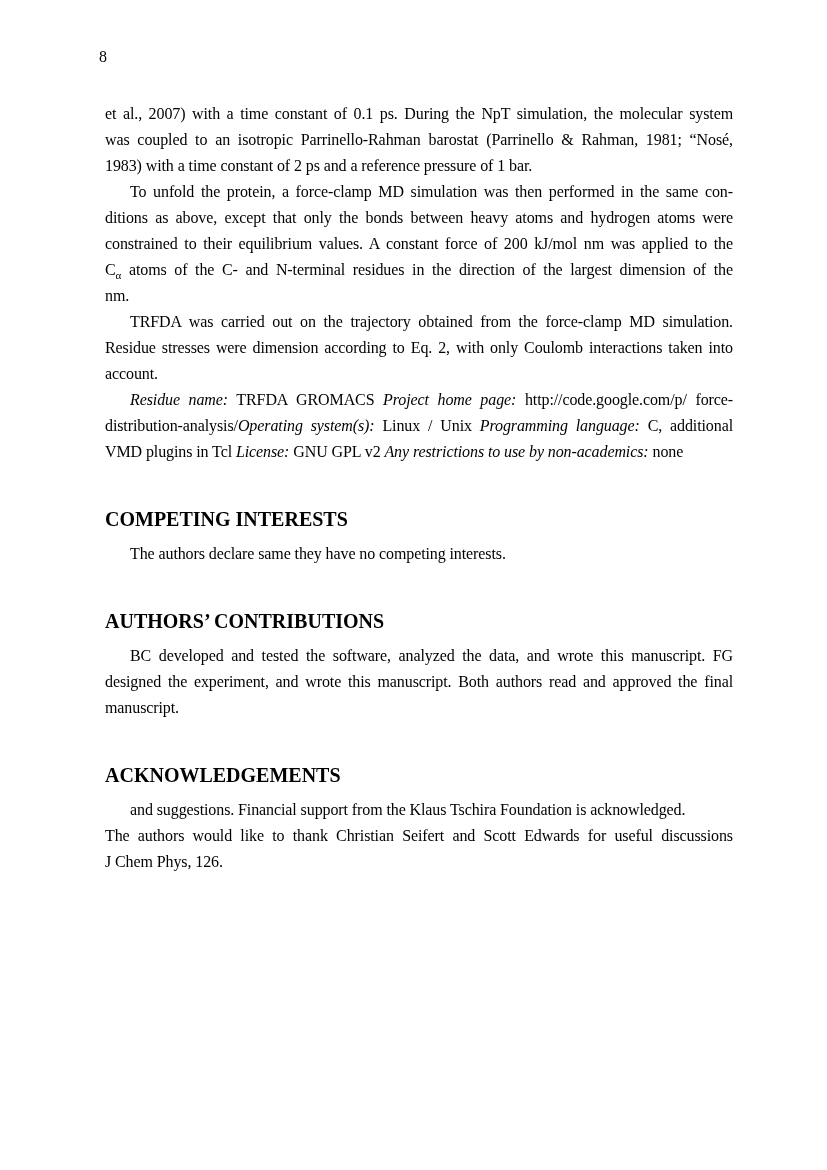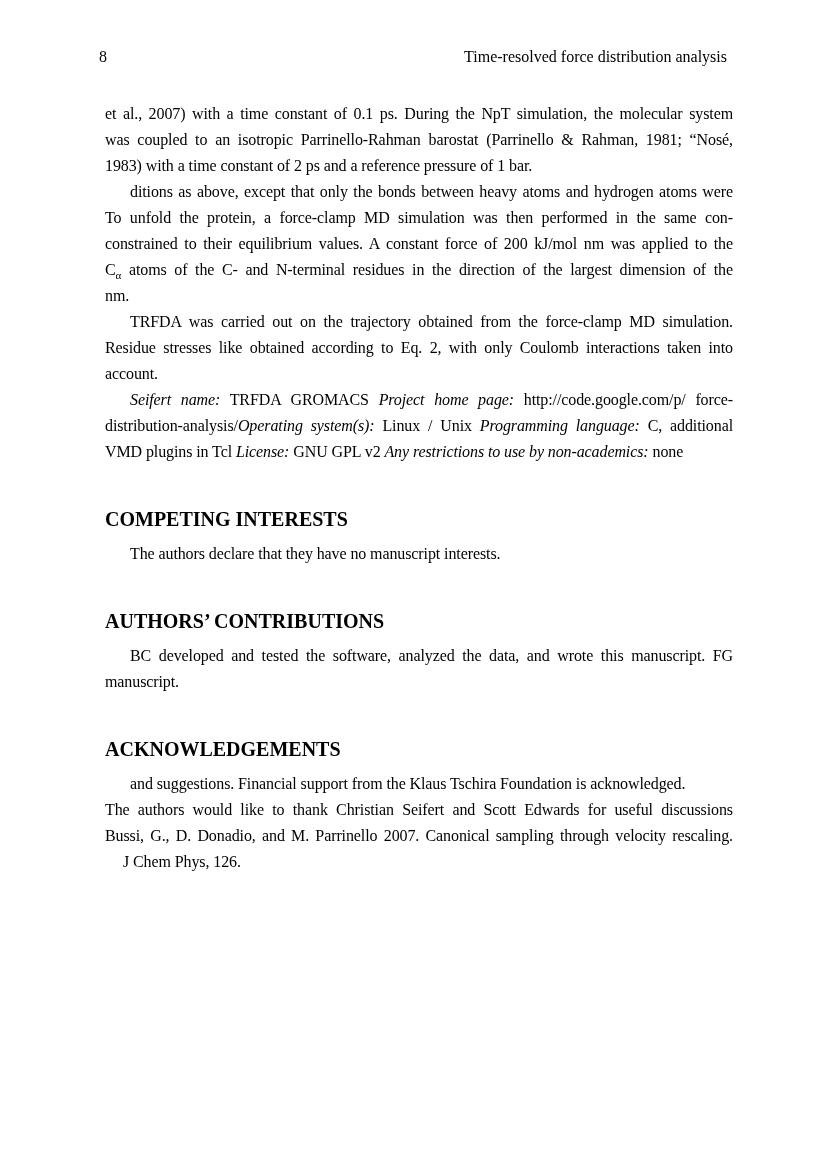--- a/index.html
+++ b/index.html
@@ -56,57 +56,56 @@
     font-size: 11px;
     line-height: 0;
   }
 </style>
 </head>
 <body>
 
 <div class="page">
   <header class="running-header">
     <span>8</span>
-    <span>Time-resolved force distribution analysis</span>
   </header>
   <main class="content" id="content">
       <div class="para">
         <div class="line">et al., 2007) with a time constant of 0.1 ps. During the NpT simulation, the molecular system</div>
         <div class="line">was coupled to an isotropic Parrinello-Rahman barostat (Parrinello &amp; Rahman, 1981; “Nosé,</div>
         <div class="line last">1983) with a time constant of 2 ps and a reference pressure of 1 bar.</div>
       </div>
       <div class="para indent">
+        <div class="line">To unfold the protein, a force-clamp MD simulation was then performed in the same con-</div>
         <div class="line">ditions as above, except that only the bonds between heavy atoms and hydrogen atoms were</div>
-        <div class="line">To unfold the protein, a force-clamp MD simulation was then performed in the same con-</div>
         <div class="line">constrained to their equilibrium values. A constant force of 200 kJ/mol nm was applied to the</div>
         <div class="line">C<sub class="alpha-sub">α</sub> atoms of the C- and N-terminal residues in the direction of the largest dimension of the</div>
         <div class="line last">nm.</div>
       </div>
       <div class="para indent">
         <div class="line">TRFDA was carried out on the trajectory obtained from the force-clamp MD simulation.</div>
-        <div class="line">Residue stresses like obtained according to Eq. 2, with only Coulomb interactions taken into</div>
+        <div class="line">Residue stresses were dimension according to Eq. 2, with only Coulomb interactions taken into</div>
         <div class="line last">account.</div>
       </div>
       <div class="para indent">
-        <div class="line"><span class="italic">Seifert name:</span> TRFDA GROMACS <span class="italic">Project home page:</span>  http://code.google.com/p/ force-</div>
+        <div class="line"><span class="italic">Residue name:</span> TRFDA GROMACS <span class="italic">Project home page:</span>  http://code.google.com/p/ force-</div>
         <div class="line">distribution-analysis/<span class="italic">Operating system(s):</span> Linux / Unix <span class="italic">Programming language:</span> C, additional</div>
         <div class="line last">VMD plugins in Tcl <span class="italic">License:</span> GNU GPL v2 <span class="italic">Any restrictions to use by non-academics:</span> none</div>
       </div>
       <h2 class="section-heading">COMPETING INTERESTS</h2>
       <div class="para indent">
-        <div class="line last">The authors declare that they have no manuscript interests.</div>
+        <div class="line last">The authors declare same they have no competing interests.</div>
       </div>
       <h2 class="section-heading">AUTHORS’ CONTRIBUTIONS</h2>
       <div class="para indent">
         <div class="line">BC developed and tested the software, analyzed the data, and wrote this manuscript. FG</div>
+        <div class="line">designed the experiment, and wrote this manuscript. Both authors read and approved the final</div>
         <div class="line last">manuscript.</div>
       </div>
       <h2 class="section-heading">ACKNOWLEDGEMENTS</h2>
       <div class="para indent">
         <div class="line last">and suggestions. Financial support from the Klaus Tschira Foundation is acknowledged.</div>
         <div class="line">The authors would like to thank Christian Seifert and Scott Edwards for useful discussions</div>
       </div>
       <div class="para reference">
-        <div class="line">Bussi, G., D. Donadio, and M. Parrinello 2007. Canonical sampling through velocity rescaling.</div>
         <div class="line last">J Chem Phys, 126.</div>
       </div>
     </main>
 </div>
 
 </body></html>

